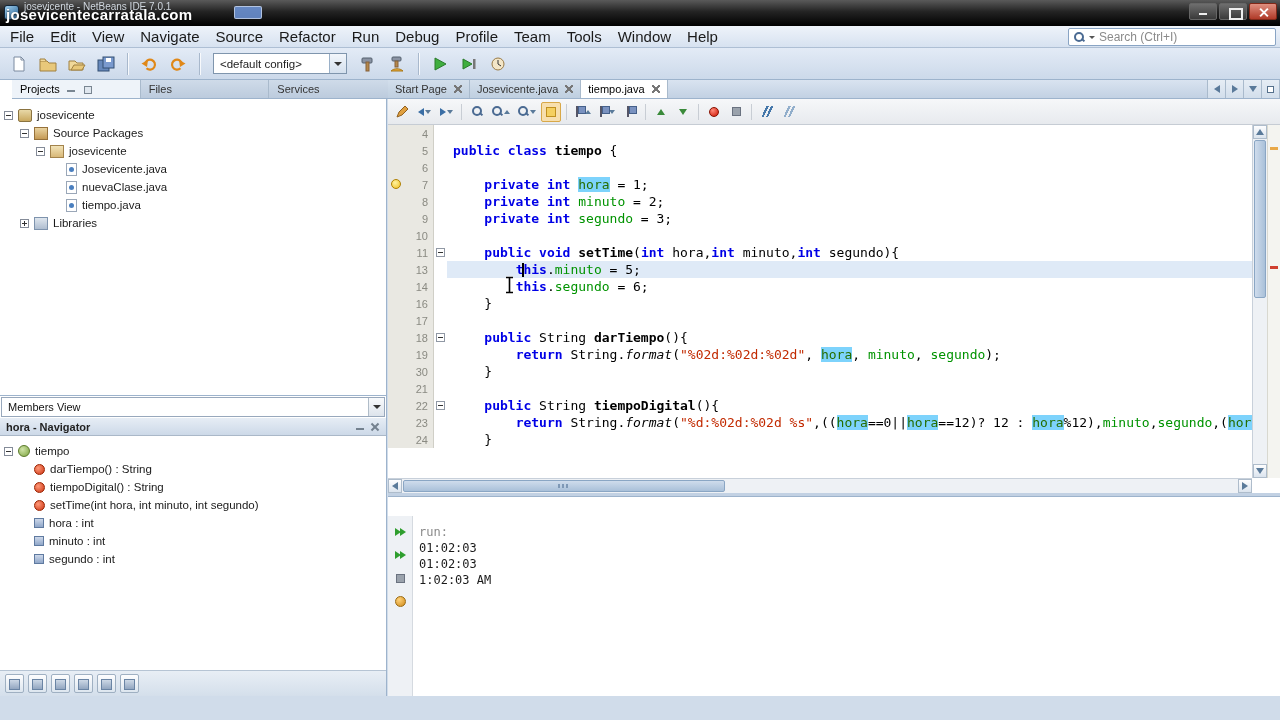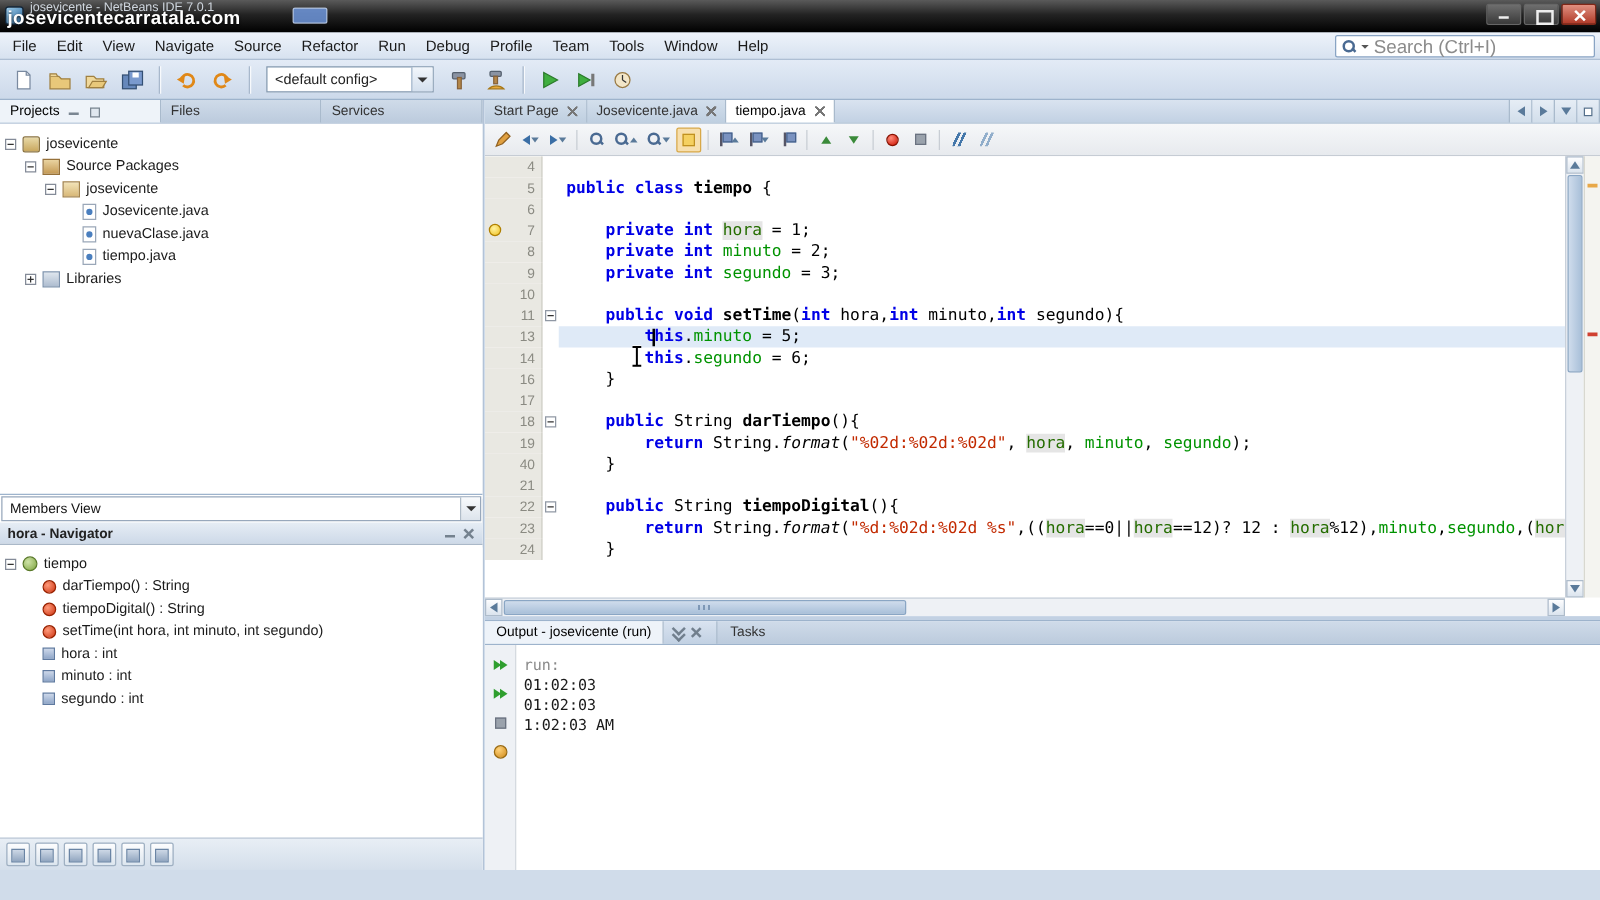--- a/index.html
+++ b/index.html
@@ -17,39 +17,39 @@
 .wbtn.min::after{content:"";position:absolute;left:9px;right:9px;bottom:4px;height:2px;background:#eee}
 .wbtn.max::after{content:"";position:absolute;left:9px;top:4px;width:10px;height:8px;border:2px solid #eee}
 .wbtn.close{background:linear-gradient(#e09080,#b03a28);border-color:#802818}
 .wbtn.close::before,.wbtn.close::after{content:"";position:absolute;left:13px;top:3px;width:2px;height:11px;background:#fff}
 .wbtn.close::before{transform:rotate(45deg)}
 .wbtn.close::after{transform:rotate(-45deg)}
 
 
 #menubar{position:absolute;top:26px;left:0;width:1280px;height:22px;background:linear-gradient(#eef3fa,#d7e2f0);border-bottom:1px solid #aebfd4}
 #menu-items{display:flex;align-items:center;height:100%;padding-left:2px}
-.menu-item{font-size:12px;color:#1a1a1a;padding:3px 8px;cursor:default}
+.menu-item{font-size:15px;color:#1a1a1a;padding:3px 8px;cursor:default}
 #quick-search{position:absolute;right:4px;top:2px;width:208px;height:18px;background:#fff;border:1px solid #89a4c4;border-radius:2px;display:flex;align-items:center;padding:0 5px;gap:4px}
 .mag{width:11px;height:11px;position:relative;flex:none}
 .mag::before{content:"";position:absolute;left:0;top:0;width:6px;height:6px;border:2px solid #4a6a92;border-radius:50%}
 .mag::after{content:"";position:absolute;left:7px;top:7px;width:4px;height:2px;background:#4a6a92;transform:rotate(45deg)}
 #quick-search .chev{width:0;height:0;border-top:3px solid #555;border-left:3px solid transparent;border-right:3px solid transparent}
-#quick-search .ph{font-size:15px;color:#8b8b8b;white-space:nowrap}
+#quick-search .ph{font-size:12px;color:#8b8b8b;white-space:nowrap}
 
 
 #toolbar{position:absolute;top:48px;left:0;width:1280px;height:32px;background:linear-gradient(#e3ebf6,#ccd9ea);border-bottom:1px solid #9db3cc;display:flex;align-items:center;padding-left:6px;gap:3px}
 .tbtn{width:26px;height:26px;border:1px solid transparent;border-radius:2px;display:flex;align-items:center;justify-content:center}
 .tsep{width:1px;height:22px;background:#a8b8cc;margin:0 5px;box-shadow:1px 0 0 rgba(255,255,255,.8)}
 #config-combo{width:134px;height:21px;background:#fff;border:1px solid #7f95ad;display:flex;align-items:center;justify-content:space-between;padding-left:6px;font-size:11.5px;color:#222;margin:0 5px}
 #config-combo .dd{width:17px;height:100%;background:linear-gradient(#f2f6fb,#d4e0ee);border-left:1px solid #9ab0c8;display:flex;align-items:center;justify-content:center}
 #config-combo .dd::after{content:"";width:0;height:0;border-top:4px solid #333;border-left:4px solid transparent;border-right:4px solid transparent}
 
 
 #left-panel{position:absolute;left:0;top:80px;width:387px;bottom:24px;background:#fff;border-right:1px solid #9db3cc}
-#left-tabs{position:absolute;left:0;top:0;width:100%;height:19px;display:flex;background:linear-gradient(#d9e3f0,#c2d1e3);border-bottom:1px solid #9db3cc}
+#left-tabs{position:absolute;left:12px;top:0;width:100%;height:19px;display:flex;background:linear-gradient(#d9e3f0,#c2d1e3);border-bottom:1px solid #9db3cc}
 .ptab{flex:1;display:flex;align-items:center;padding:0 8px;font-size:11px;color:#333;border-right:1px solid #a9bacc;background:linear-gradient(#cfdbe9,#bccbdd);gap:6px}
 .ptab.active{background:#eef3f9;color:#000}
 .hic{display:inline-block;position:relative;width:10px;height:10px;opacity:.75}
 .hic.dash::after{content:"";position:absolute;left:1px;right:1px;bottom:2px;height:2px;background:#53616f}
 .hic.dot::after{content:"";position:absolute;left:2px;top:2px;width:6px;height:6px;border:1px solid #53616f;background:#dce4ec}
 .hic.xx::before,.hic.xx::after{content:"";position:absolute;left:4px;top:0;width:2px;height:10px;background:#53616f}
 .hic.xx::before{transform:rotate(45deg)}
 .hic.xx::after{transform:rotate(-45deg)}
 .hic.dbl-chev::before,.hic.dbl-chev::after{content:"";position:absolute;left:2px;width:6px;height:6px;border-right:2px solid #53616f;border-bottom:2px solid #53616f;transform:rotate(45deg)}
 .hic.dbl-chev::before{top:-2px}
@@ -124,21 +124,21 @@
 .foldc{width:13px;flex:none;display:flex;align-items:center;justify-content:center}
 .foldbox{width:9px;height:9px;border:1px solid #9098a4;background:#fff;position:relative}
 .foldbox::before{content:"";position:absolute;left:1px;right:1px;top:3px;height:1px;background:#333}
 .ctext{flex:1;white-space:pre;font-family:"DejaVu Sans Mono",monospace;font-size:13px;line-height:17px;color:#000;padding-left:6px}
 .cl.cur .ctext{background:#dfeaf7}
 .tk-k{color:#0000e6;font-weight:bold}
 .tk-b{font-weight:bold}
 .tk-f{color:#009300}
 .tk-i{font-style:italic}
 .tk-s{color:#c22a00}
-.tk-h{background:#e5e5e5;color:#256d00}
+.tk-h{background:#7dd3fc;color:#256d00}
 .caret{display:inline-block;width:2px;height:14px;background:#000;vertical-align:text-bottom;margin:0 -1px}
 #mouse-cursor{position:absolute;left:116px;top:151px;z-index:10}
 
 #vscroll{position:absolute;top:45px;right:13px;bottom:15px;width:15px;background:#eef1f5;border-left:1px solid #c8d0da}
 .sb-arrow{position:absolute;left:0;right:0;height:14px;background:linear-gradient(#fdfdfe,#dbe4ee);border:1px solid #aebccb;display:flex;align-items:center;justify-content:center}
 .sb-arrow.up{top:0}
 .sb-arrow.down{bottom:0}
 #vthumb{position:absolute;left:1px;right:1px;top:15px;height:158px;background:linear-gradient(90deg,#cfdcec,#a9c0d9);border:1px solid #8aa6c4;border-radius:2px}
 #error-stripe{position:absolute;top:45px;right:0;bottom:15px;width:13px;background:#f4f4f0;border-left:1px solid #d8d8d0}
 #error-stripe .mark{position:absolute;left:2px;right:2px;height:3px}
@@ -597,21 +597,21 @@
           </div>
           <div class="cl">
             <span class="gut">
               <span class="lnum">19</span>
             </span>
             <span class="foldc"></span>
             <span class="ctext"><span class="tk-p">        </span><span class="tk-k">return</span><span class="tk-p"> String.</span><span class="tk-i">format</span><span class="tk-p">(</span><span class="tk-s">"%02d:%02d:%02d"</span><span class="tk-p">, </span><span class="tk-h">hora</span><span class="tk-p">, </span><span class="tk-f">minuto</span><span class="tk-p">, </span><span class="tk-f">segundo</span><span class="tk-p">);</span></span>
           </div>
           <div class="cl">
             <span class="gut">
-              <span class="lnum">40</span>
+              <span class="lnum">30</span>
             </span>
             <span class="foldc"></span>
             <span class="ctext"><span class="tk-p">    }</span></span>
           </div>
           <div class="cl">
             <span class="gut">
               <span class="lnum">21</span>
             </span>
             <span class="foldc"></span>
             <span class="ctext"></span>
@@ -671,32 +671,20 @@
           <span class="grip"></span>
         </div>
       <div class="sb-arrow right">
           <span class="tri-r"></span>
         </div>
     </div>
   </div>
 
   <div id="splitter-h"></div>
   <div id="output">
-    <div id="out-header">
-      <div class="out-tab">
-        <span>Output - josevicente (run)</span>
-      </div>
-      <span class="hdr-icons">
-        <span class="hic dbl-chev"></span>
-        <span class="hic xx"></span>
-      </span>
-      <div id="tasks-strip">
-        <span>Tasks</span>
-      </div>
-    </div>
     <div id="out-body">
       <div id="out-gutter">
         <div class="obtn">
             <span class="pt"></span>
             <span class="pt"></span>
           </div>
         <div class="obtn">
             <span class="pt"></span>
             <span class="pt"></span>
           </div>

